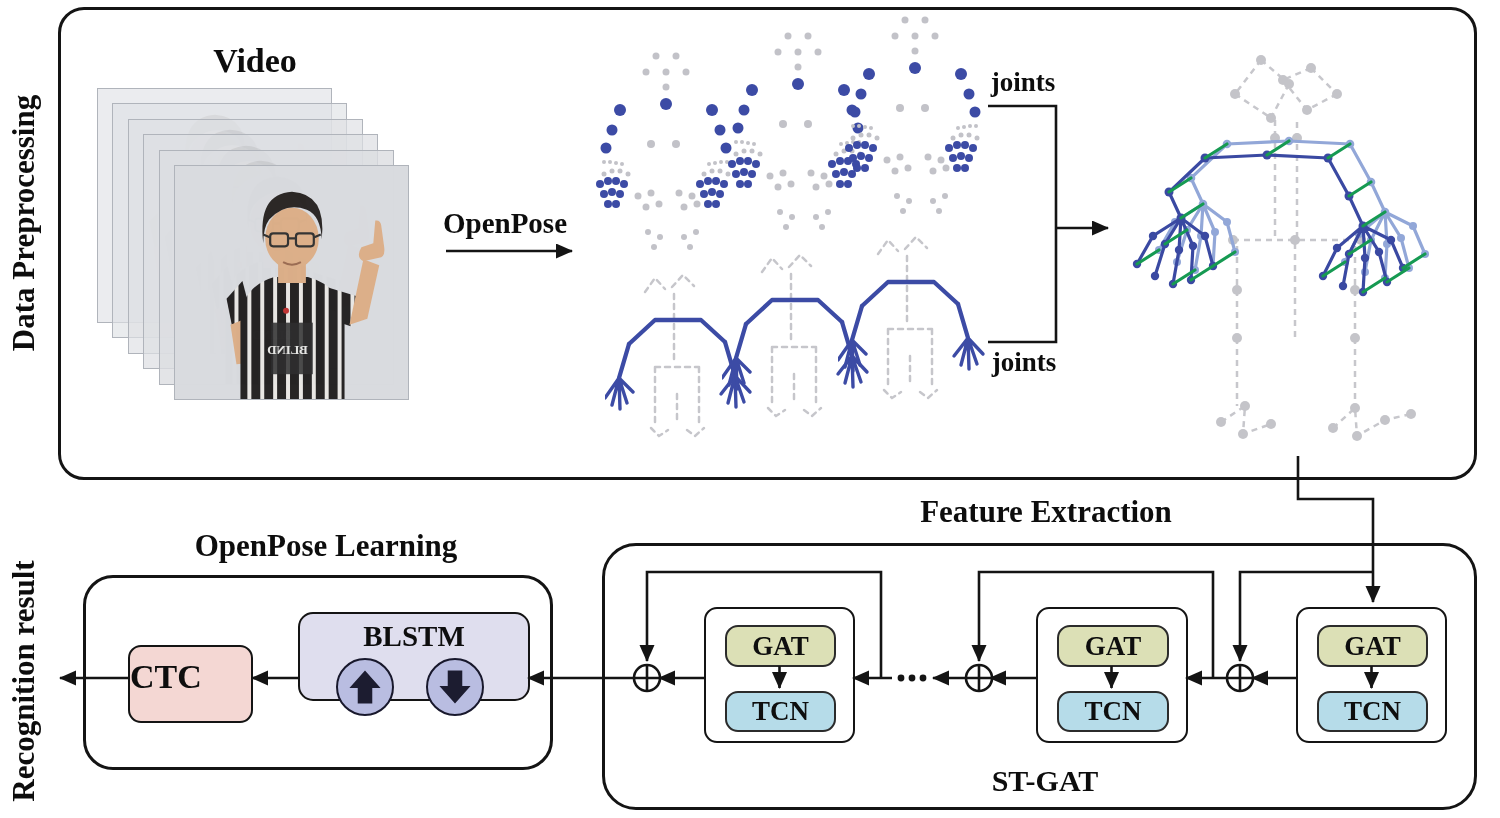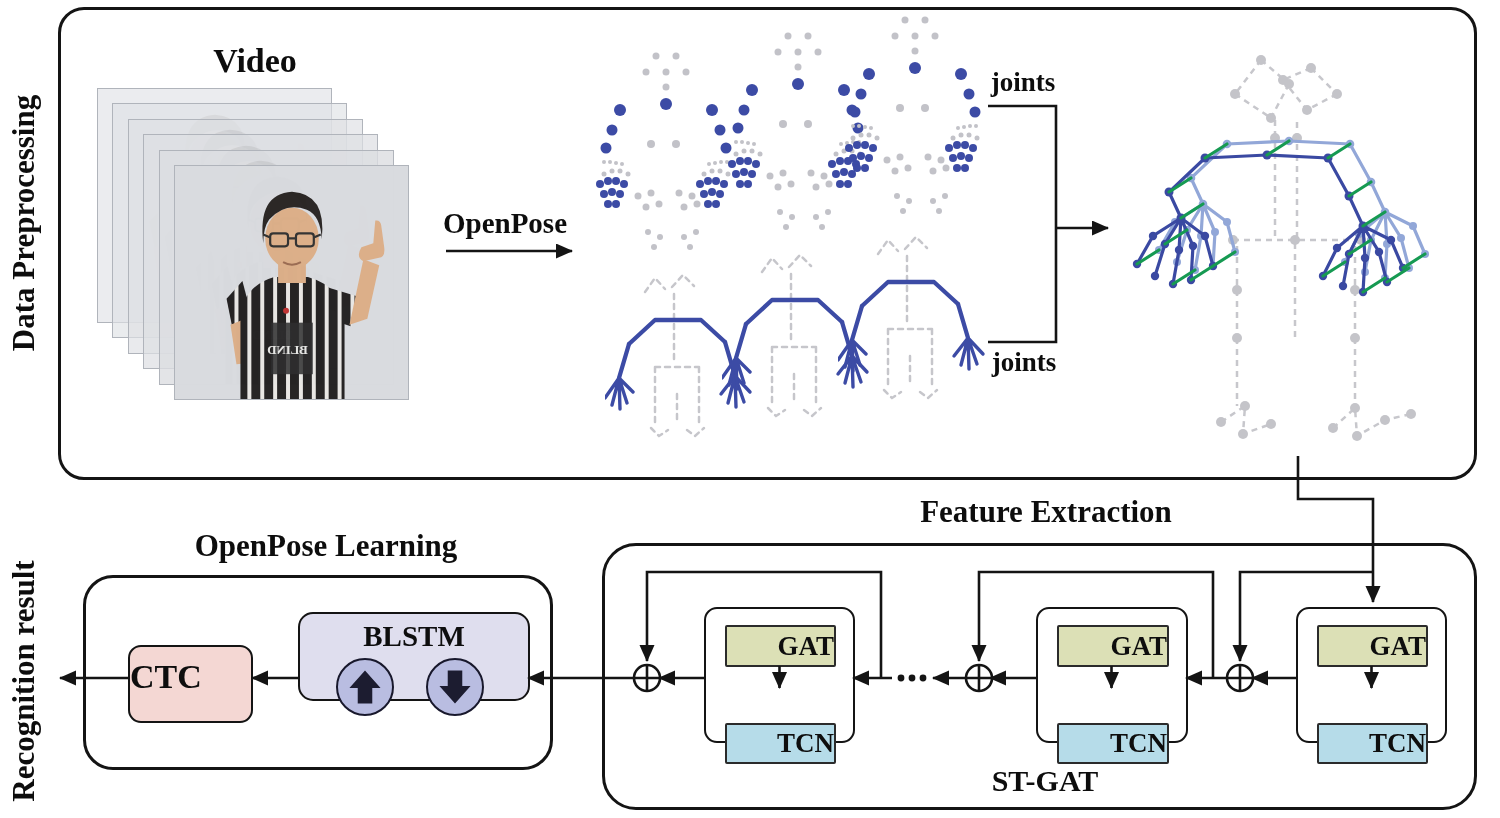--- a/index.html
+++ b/index.html
@@ -22,24 +22,24 @@
           font-weight:bold;font-size:31px;color:#0d0d0d;z-index:2;}
   #dp-label{left:24px;top:223px;}
   #rr-label{left:24px;top:681px;}
   #video-stack{position:absolute;left:0;top:0;z-index:2;}
   .vframe{position:absolute;width:235px;height:235px;border:1px solid #b0b4bb;
           background:rgba(228,230,234,0.55);box-sizing:border-box;}
   .vframe svg{display:block;width:100%;height:100%;}
   .dsvg{position:absolute;z-index:2;}
   .gtblock{position:absolute;width:151px;height:136px;background:#fff;border:2.6px solid #141414;
            border-radius:13px;z-index:2;box-sizing:border-box;}
-  .gatbox,.tcnbox{position:absolute;left:19px;right:17px;text-align:right;font-weight:bold;
-           font-size:27px;border:2px solid #2b2b2b;box-sizing:border-box;border-radius:2px;}
+  .gatbox,.tcnbox{position:absolute;left:19px;right:17px;text-align:center;font-weight:bold;
+           font-size:27px;border:2px solid #2b2b2b;box-sizing:border-box;border-radius:13px;}
   .gatbox{top:16px;height:42px;line-height:38px;background:#dce0b6;}
-  .tcnbox{top:82px;height:41px;line-height:37px;background:#b6dce9;margin-top:32px;}
+  .tcnbox{top:82px;height:41px;line-height:37px;background:#b6dce9;}
   #ctc-box{position:absolute;left:128px;top:645px;width:125px;height:78px;background:#f4d7d3;
            border:2.8px solid #141414;border-radius:13px;text-align:left;line-height:60px;
            font-weight:bold;font-size:34px;z-index:2;box-sizing:border-box;}
   #blstm-box{position:absolute;left:298px;top:612px;width:232px;height:89px;background:#dfdeee;
            border:2.8px solid #141414;border-radius:15px;z-index:2;box-sizing:border-box;}
   #blstm-title{position:absolute;left:0;right:0;top:6px;text-align:center;font-weight:bold;font-size:29px;}
   .lstm-circle{position:absolute;top:44px;width:58px;height:58px;border-radius:50%;
            background:#b9bde1;border:2.8px solid #18182c;box-sizing:border-box;}
   #lstm-fwd{left:36px;} #lstm-bwd{left:126px;}
   .lstm-circle svg{display:block;width:100%;height:100%;}

